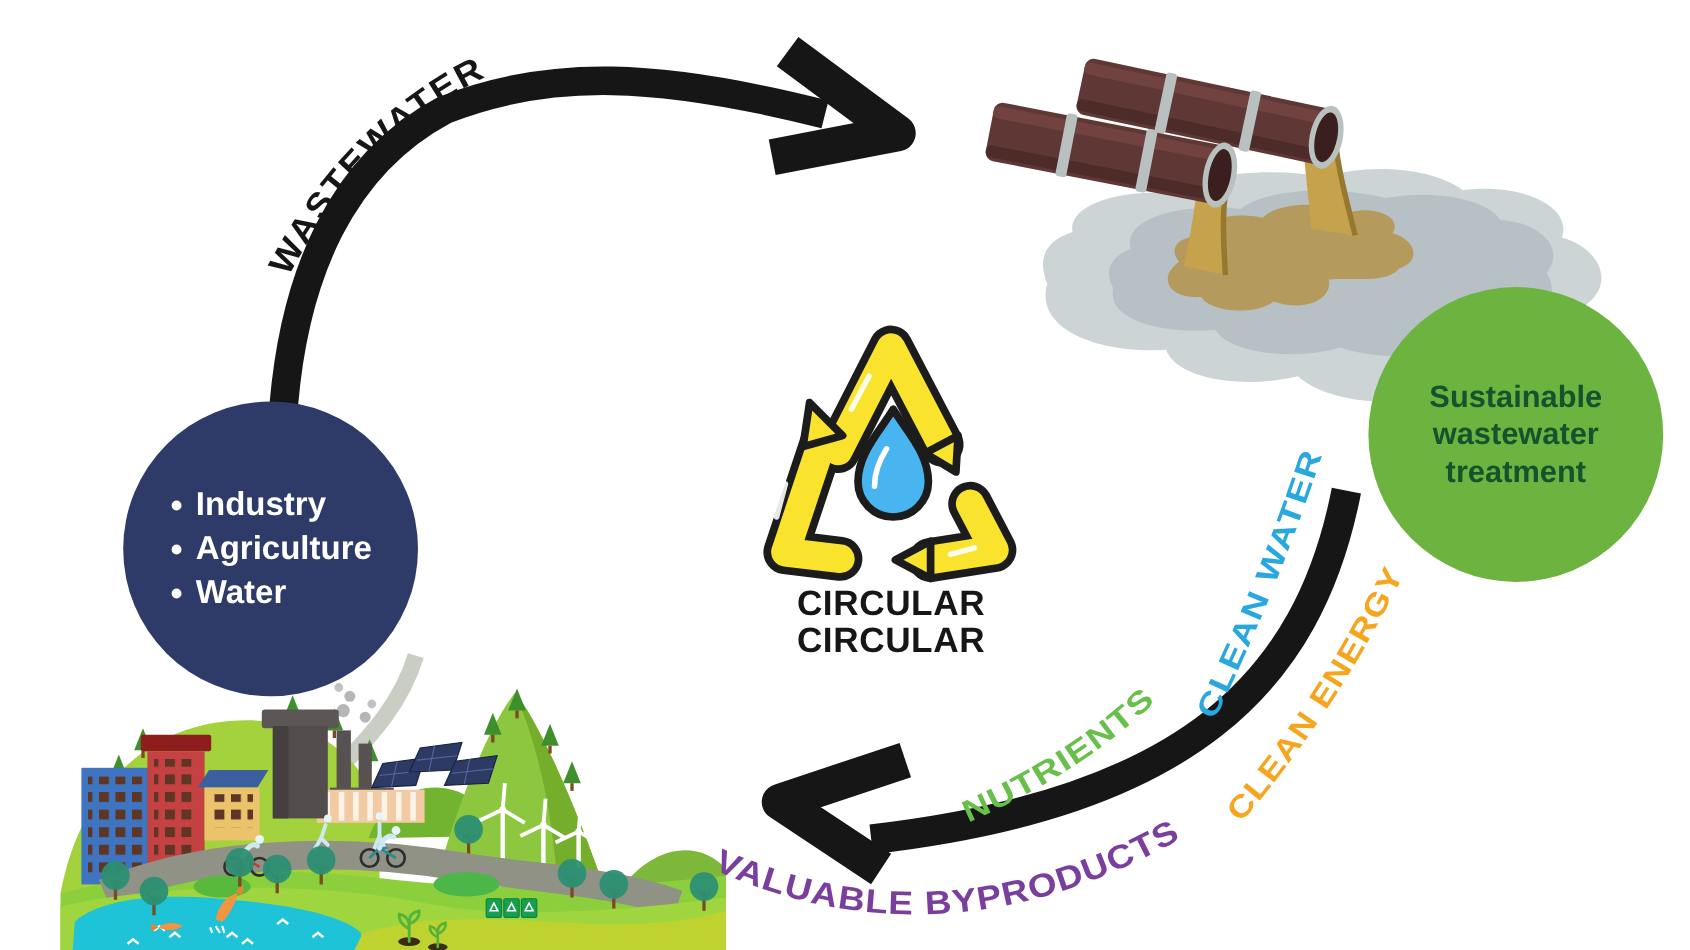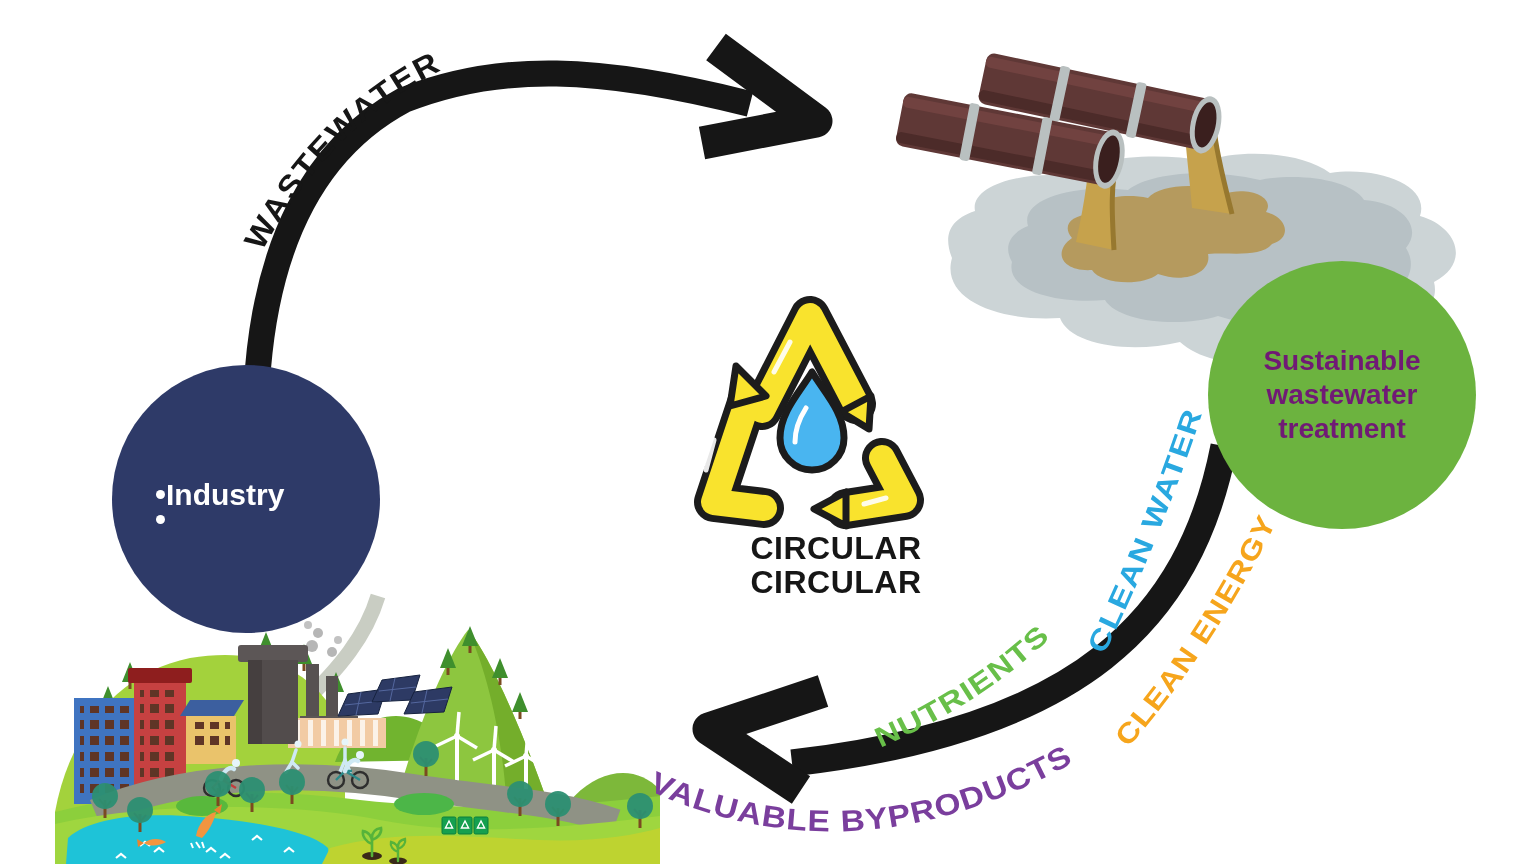--- a/index.html
+++ b/index.html
@@ -3,27 +3,27 @@
 <meta charset="utf-8">
 <style>
   html,body{margin:0;padding:0;background:#ffffff;}
   .stage{position:relative;width:1536px;height:864px;background:#fff;overflow:hidden;
          font-family:"Liberation Sans",sans-serif;}
   .stage svg{position:absolute;left:0;top:0;}
   .circle{position:absolute;border-radius:50%;box-sizing:border-box;}
   .circle.navy{left:112px;top:365px;width:268px;height:268px;background:#2e3a68;
                display:flex;align-items:center;}
   .circle.navy ul{list-style:none;margin:0;padding:0 0 0 44px;}
-  .circle.navy li{display:flex;align-items:center;gap:1px;
+  .circle.navy li{display:flex;align-items:center;gap:13px;
                   color:#ffffff;font-weight:700;font-size:30px;line-height:40px;}
   .circle.navy .dot{width:9px;height:9px;border-radius:50%;background:#ffffff;flex:0 0 auto;}
-  .circle.green{left:1208px;top:261px;width:268px;height:268px;background:#6cb33f;
+  .circle.green{left:1244px;top:261px;width:268px;height:268px;background:#6cb33f;
                 display:flex;flex-direction:column;justify-content:center;align-items:center;
-                text-align:center;color:#701a75;font-weight:700;font-size:28px;line-height:34px;}
-  .caption{position:absolute;left:714px;top:531px;width:244px;text-align:center;
+                text-align:center;color:#14532d;font-weight:700;font-size:28px;line-height:34px;}
+  .caption{position:absolute;left:688px;top:531px;width:244px;text-align:center;
            color:#161616;font-weight:800;font-size:32px;line-height:34px;letter-spacing:.5px;}
   .flowtxt{font-family:"Liberation Sans",sans-serif;font-weight:800;}
 </style>
 </head>
 <body>
 
 <div class="stage">
 
 <svg width="1536" height="864" viewBox="0 0 1536 864">
   <defs>
@@ -321,20 +321,25 @@
 </svg>
 
 <div class="circle navy">
   <ul>
     <li>
       <span class="dot"></span>
       <span>Industry</span>
     </li>
     <li>
       <span class="dot"></span>
+      <span>Agriculture</span>
+    </li>
+    <li>
+      <span class="dot"></span>
+      <span>Water</span>
     </li>
   </ul>
 </div>
 
 <div class="circle green">
   <div>Sustainable</div>
   <div>wastewater</div>
   <div>treatment</div>
 </div>
 

